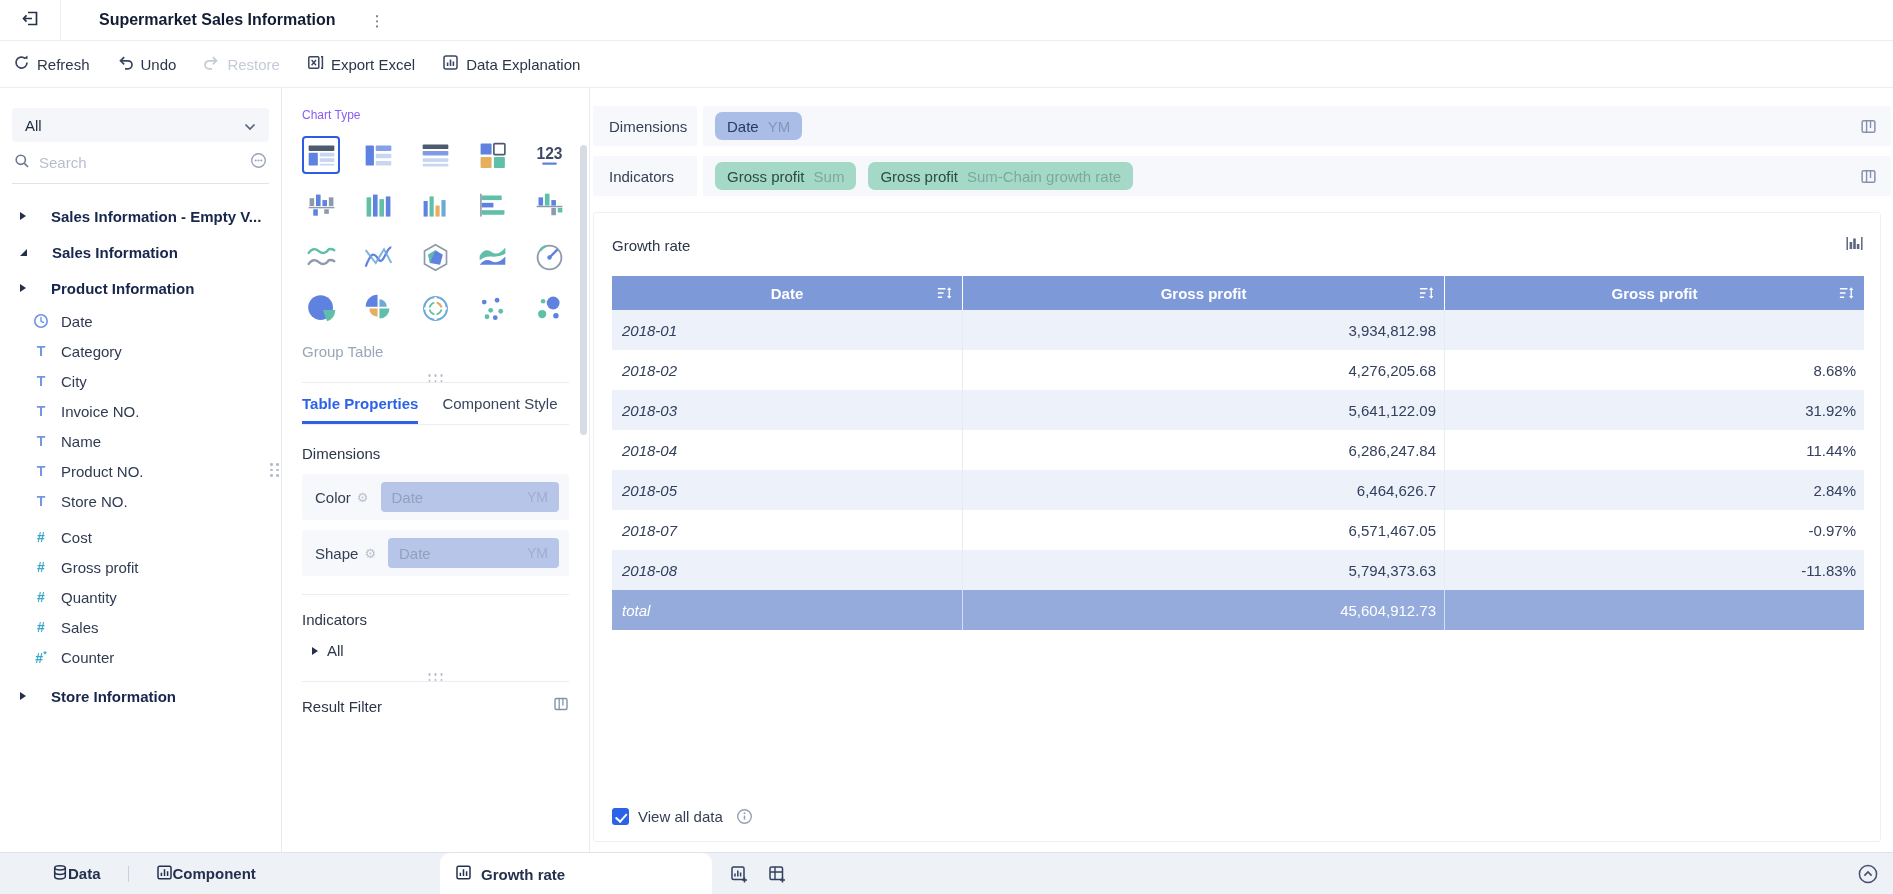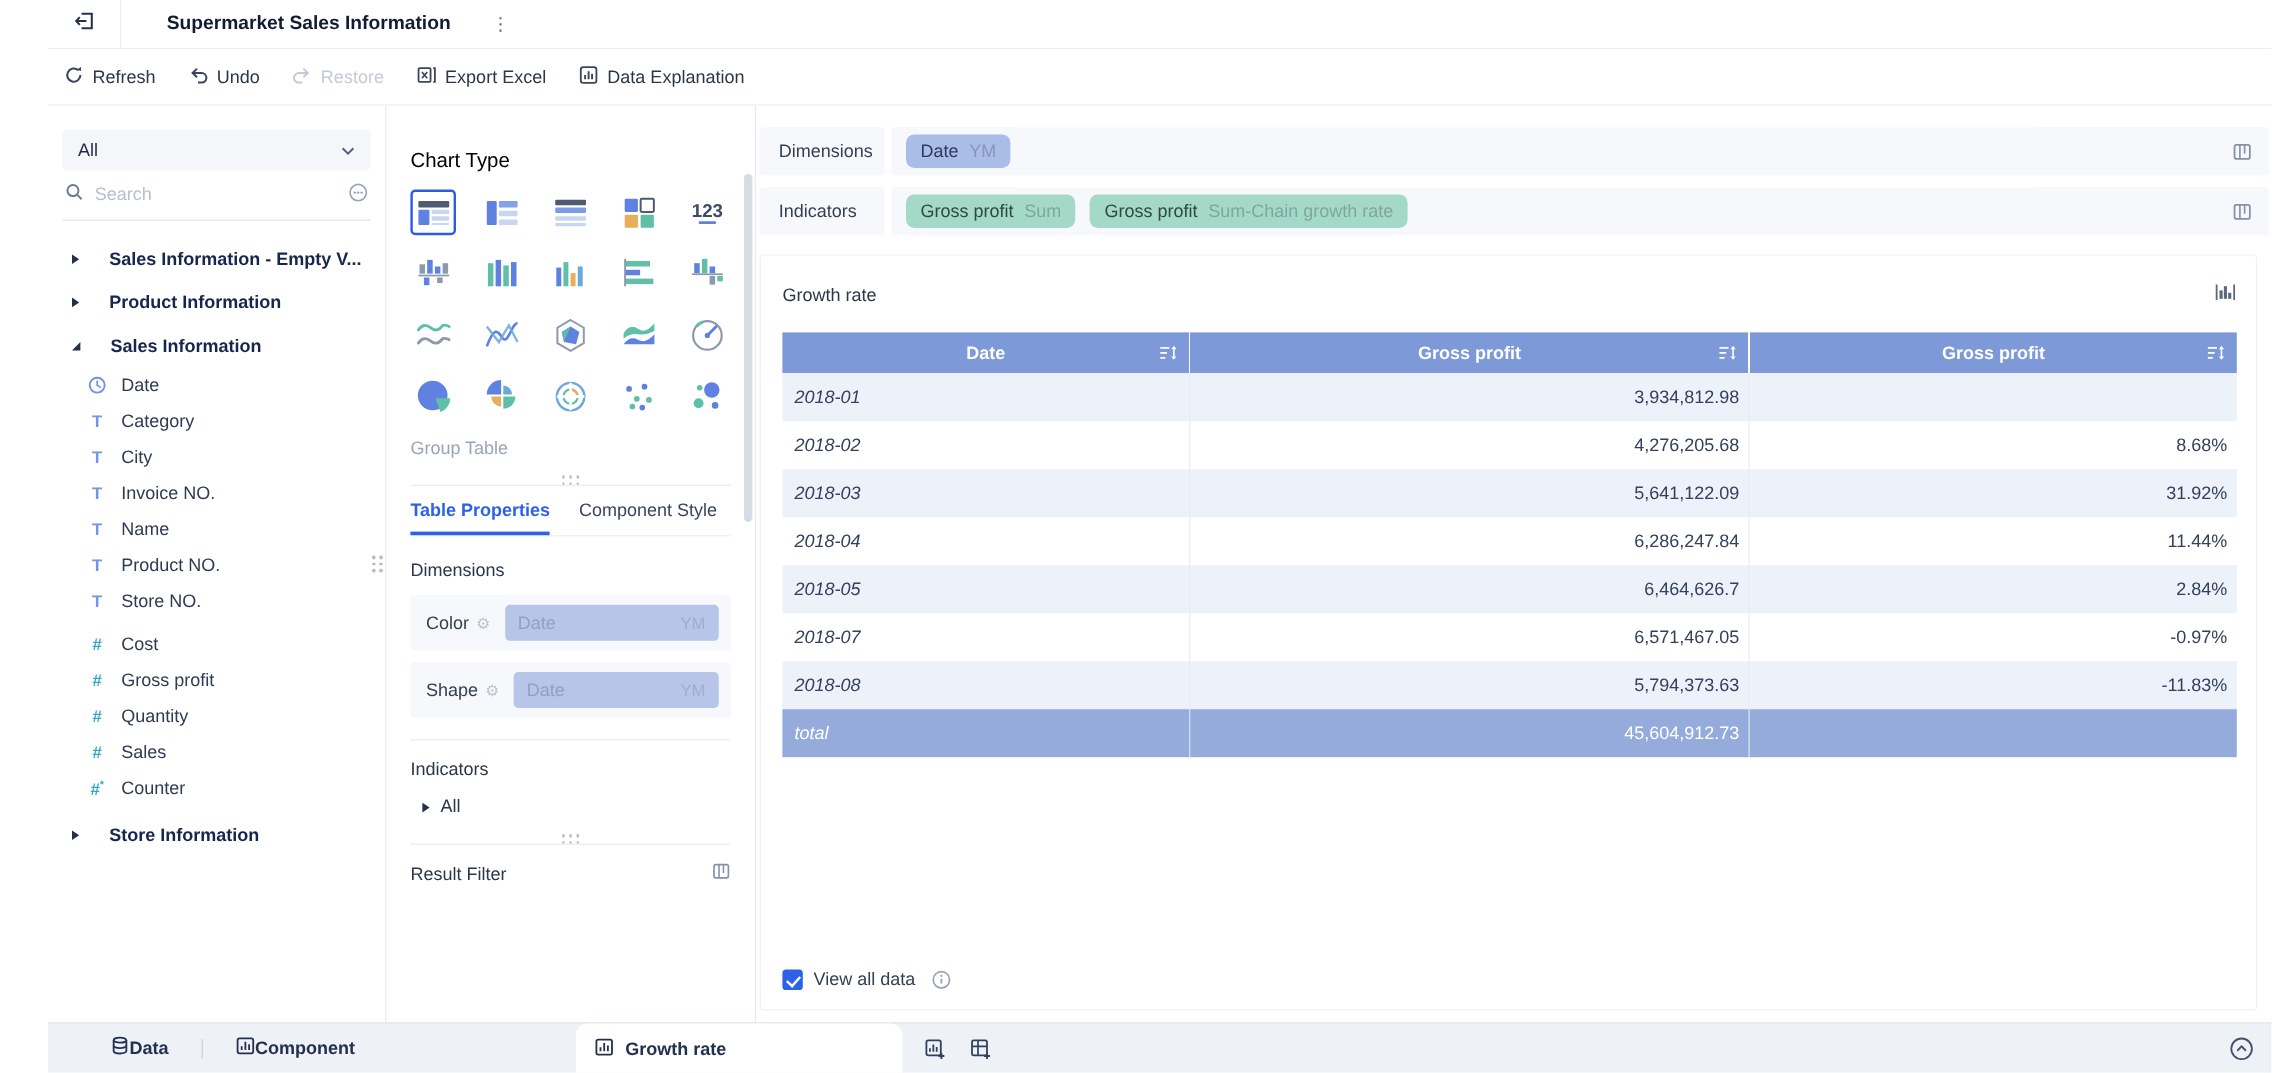--- a/index.html
+++ b/index.html
@@ -1,18 +1,18 @@
 <!DOCTYPE html>
 <html><head>
 <meta charset="utf-8">
 <style>
   * { margin:0; padding:0; box-sizing:border-box; }
   html,body { width:1893px; height:894px; overflow:hidden; background:#fff;
     font-family:"Liberation Sans", sans-serif; color:#2b3648; }
-  .app { width:1893px; height:894px; display:flex; flex-direction:column;padding-left:40px; }
+  .app { width:1893px; height:894px; display:flex; flex-direction:column; }
 
   
   .topbar { height:41px; display:flex; align-items:center; border-bottom:1px solid #eceef3; background:#fff; flex:0 0 41px; }
   .back-btn { width:60px; display:flex; justify-content:center; align-items:center; cursor:pointer; }
   .topbar-sep { width:1px; height:41px; background:#eceef3; }
   .page-title { margin-left:38px; font-size:16px; font-weight:bold; color:#121d33; }
   .kebab { margin-left:34px; color:#5a6478; font-size:15px; letter-spacing:0; cursor:pointer; line-height:1; }
 
   
   .toolbar { height:47px; display:flex; align-items:center; gap:27px; padding-left:13px; border-bottom:1px solid #eceef3; background:#fff; flex:0 0 47px; }
@@ -37,21 +37,21 @@
   .tri-right { width:0; height:0; border-left:6px solid #24304a; border-top:4.5px solid transparent; border-bottom:4.5px solid transparent; }
   .tri-exp { width:0; height:0; border-bottom:7px solid #24304a; border-left:7px solid transparent; }
   .t-icon { color:#7196e3; font-weight:bold; font-size:14px; }
   .n-icon { color:#3aa7c9; font-weight:bold; font-size:14px; }
   .n-icon sup { font-size:9px; }
   .side-drag { position:absolute; right:2px; top:375px; display:grid; grid-template-columns:repeat(2,3px); gap:3px; }
   .side-drag i, .dots-h i { width:2.6px; height:2.6px; border-radius:50%; background:#b4bcc9; display:block; }
 
   
   .middle { width:308px; flex:0 0 308px; border-right:1px solid #e9ebf0; padding:0 20px; position:relative; }
-  .ct-label { margin-top:36px; font-size:17px; color:#000000; }
+  .ct-label { margin-top:20px; font-size:12px; color:#8b5cf6; }
   .chart-grid { margin-top:14px; display:grid; grid-template-columns:repeat(5,38px); column-gap:19px; row-gap:13px; }
   .ct-cell { width:38px; height:38px; display:flex; align-items:center; justify-content:center; border:2px solid transparent; border-radius:4px; cursor:pointer; }
   .ct-cell.selected { border-color:#2e5ce6; }
   .group-name { margin-top:16px; font-size:15px; color:#9aa6b8; }
   .divider { margin-top:14px; border-top:1px solid #e9ecf1; position:relative; }
   .dots-h { position:absolute; top:-9px; left:50%; transform:translateX(-50%); display:grid; grid-template-columns:repeat(3,3px); gap:3px; }
   .tabs { margin-top:12px; display:flex; gap:24px; border-bottom:1px solid #eceef3; }
   .tab { font-size:15px; padding-bottom:9px; cursor:pointer; color:#39455c; border-bottom:3px solid transparent; }
   .tab.active { color:#2d62e8; font-weight:bold; border-bottom-color:#2d62e8; }
   .sec-label { margin-top:20px; font-size:15px; color:#2b3648; }
@@ -185,26 +185,26 @@
               <circle cx="8.5" cy="8.5" r="1" fill="#9aa5b8"></circle>
               <circle cx="11.3" cy="8.5" r="1" fill="#9aa5b8"></circle>
             </svg></span>
       </div>
       <div class="tree" id="tree">
           <div class="tree-folder">
             <span class="tri-right"></span>
             <span>Sales Information - Empty V...</span>
           </div>
           <div class="tree-folder">
+            <span class="tri-exp"></span>
+            <span>Sales Information</span>
+          </div>
+          <div class="tree-folder">
             <span class="tri-right"></span>
             <span>Product Information</span>
-          </div>
-          <div class="tree-folder">
-            <span class="tri-exp"></span>
-            <span>Sales Information</span>
           </div>
           <div class="tree-field">
             <span class="ficon">
               <svg width="16" height="16" viewBox="0 0 16 16">
                 <circle cx="8" cy="8" r="6.2" fill="none" stroke="#6e93e6" stroke-width="1.6"></circle>
                 <path d="M8 4.5 V8 l2.5 1.6" fill="none" stroke="#6e93e6" stroke-width="1.4" stroke-linecap="round"></path>
               </svg>
             </span>
             <span class="flabel">Date</span>
           </div>

